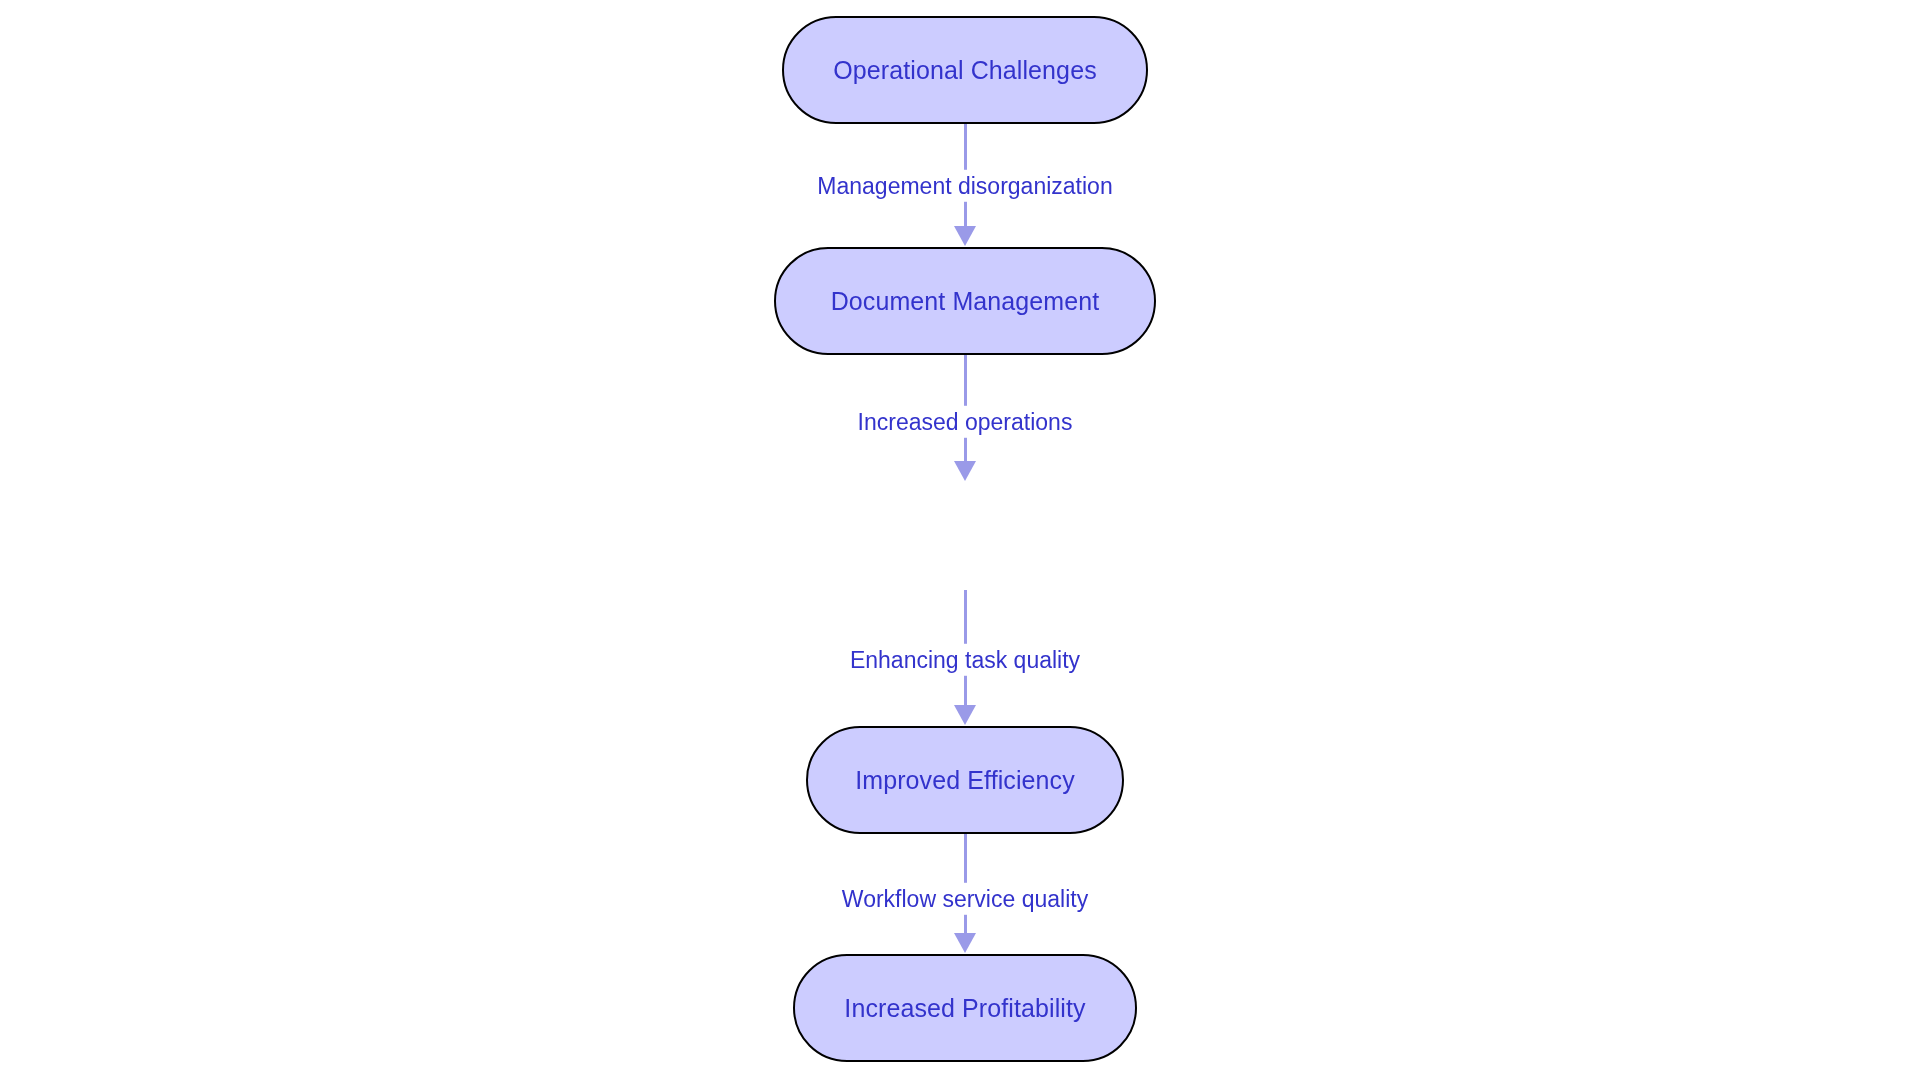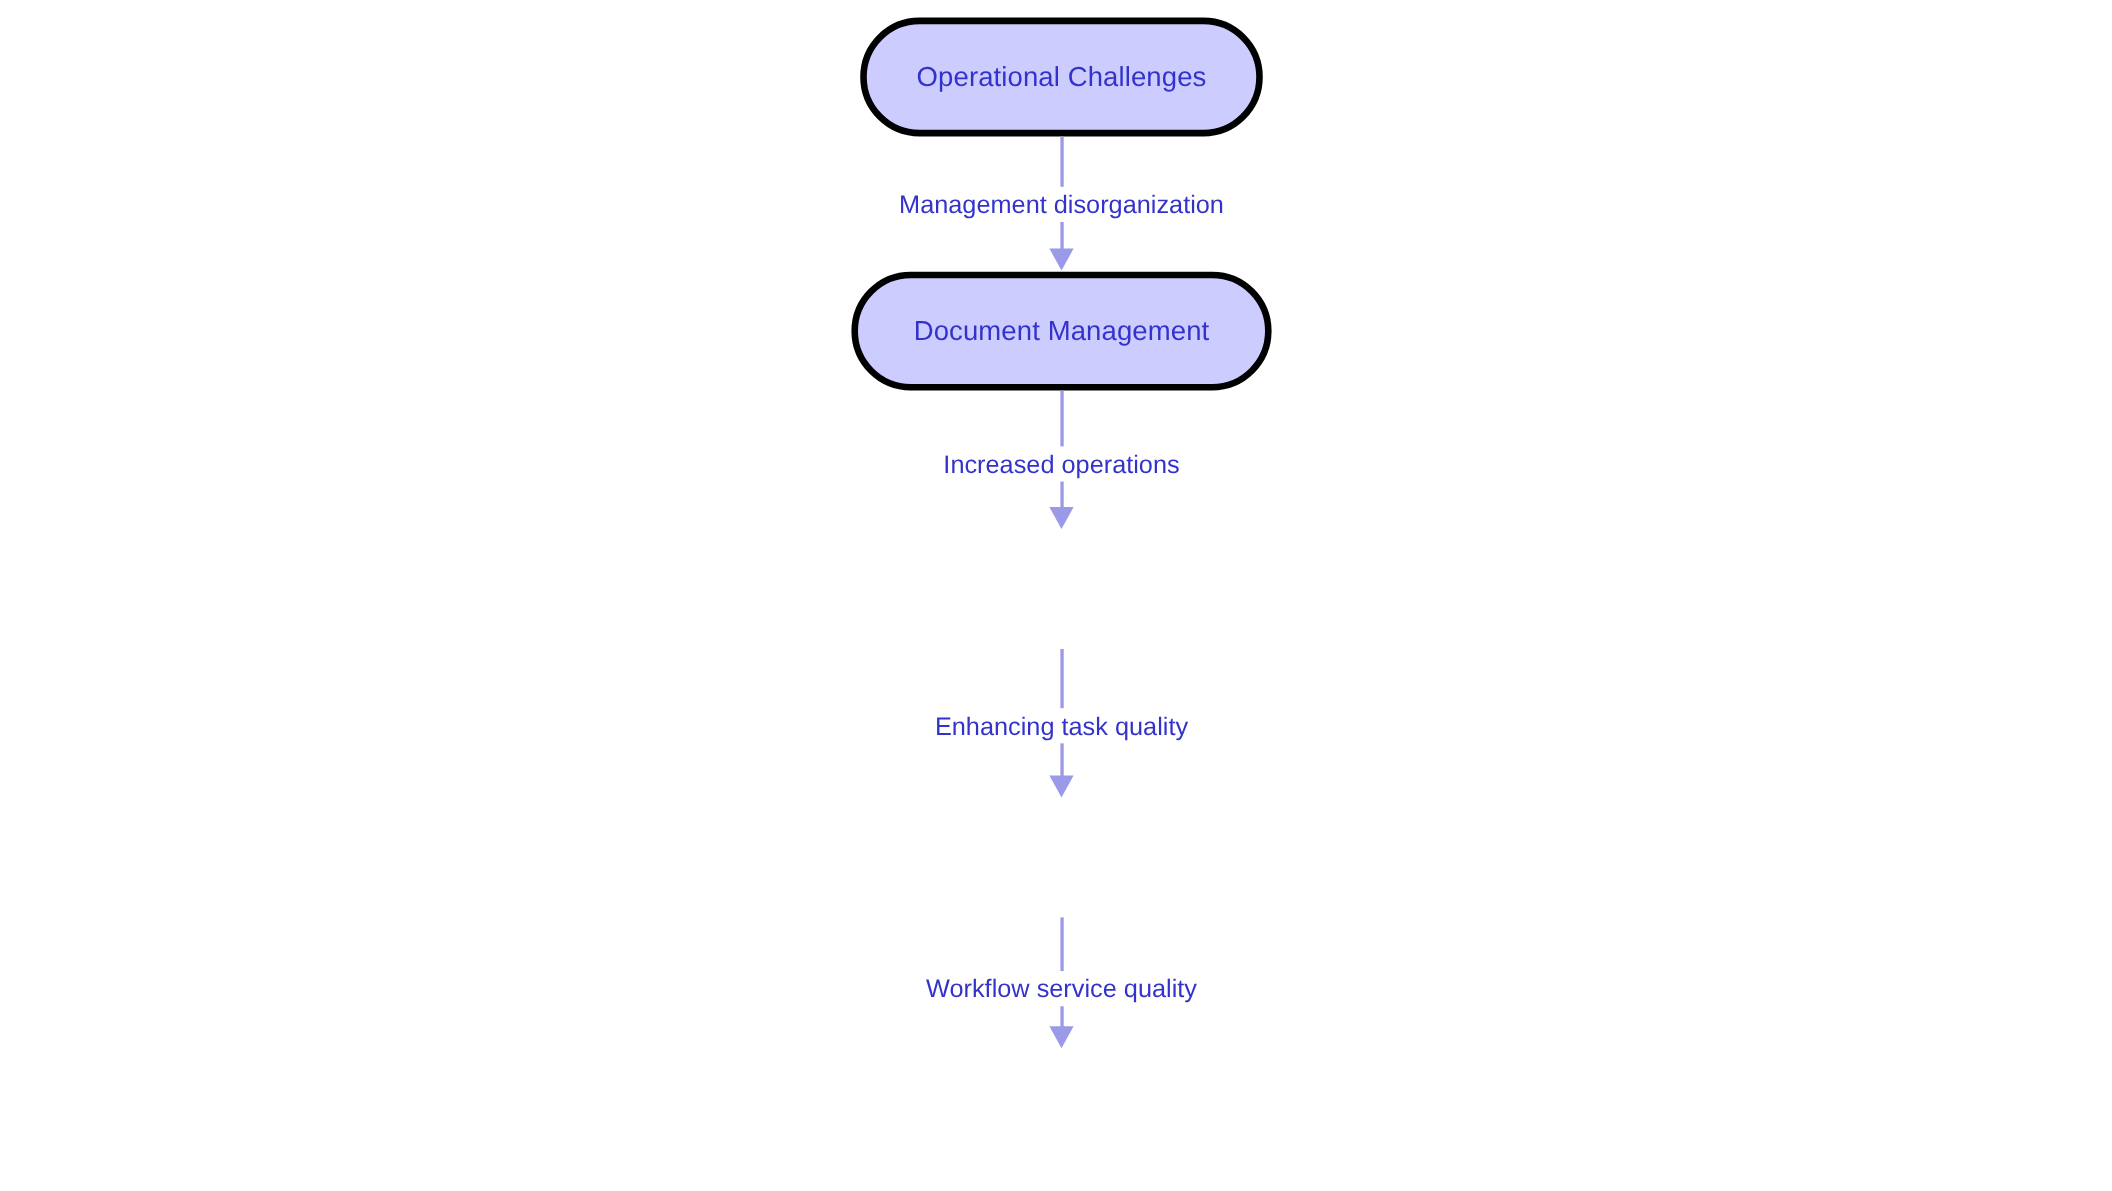--- a/index.html
+++ b/index.html
@@ -23,21 +23,21 @@
   }
 
   
   .node {
     position: absolute;
     box-sizing: border-box;
     display: flex;
     align-items: center;
     justify-content: center;
     background: #ccccff;
-    border: 6px solid #000000;
+    border: 2px solid #000000;
     border-radius: 9999px;
     height: 108px;
     transform: translateX(-50%);
     left: 965px;
   }
   .node-label {
     color: #3333cc;
     font-size: 25px;
     font-weight: 400;
     letter-spacing: 0.1px;
@@ -116,19 +116,25 @@
 
   <div class="edge-line edge-2"></div>
   <div class="arrowhead arrow-2"></div>
   <div class="edge-label elabel-2">Increased operations</div>
 
 
   <div class="edge-line edge-3"></div>
   <div class="arrowhead arrow-3"></div>
   <div class="edge-label elabel-3">Enhancing task quality</div>
 
+  <div class="node node-4">
+    <span class="node-label">Improved Efficiency</span>
+  </div>
 
   <div class="edge-line edge-4"></div>
   <div class="arrowhead arrow-4"></div>
   <div class="edge-label elabel-4">Workflow service quality</div>
 
+  <div class="node node-5">
+    <span class="node-label">Increased Profitability</span>
+  </div>
 
 </div>
 
 </body></html>

